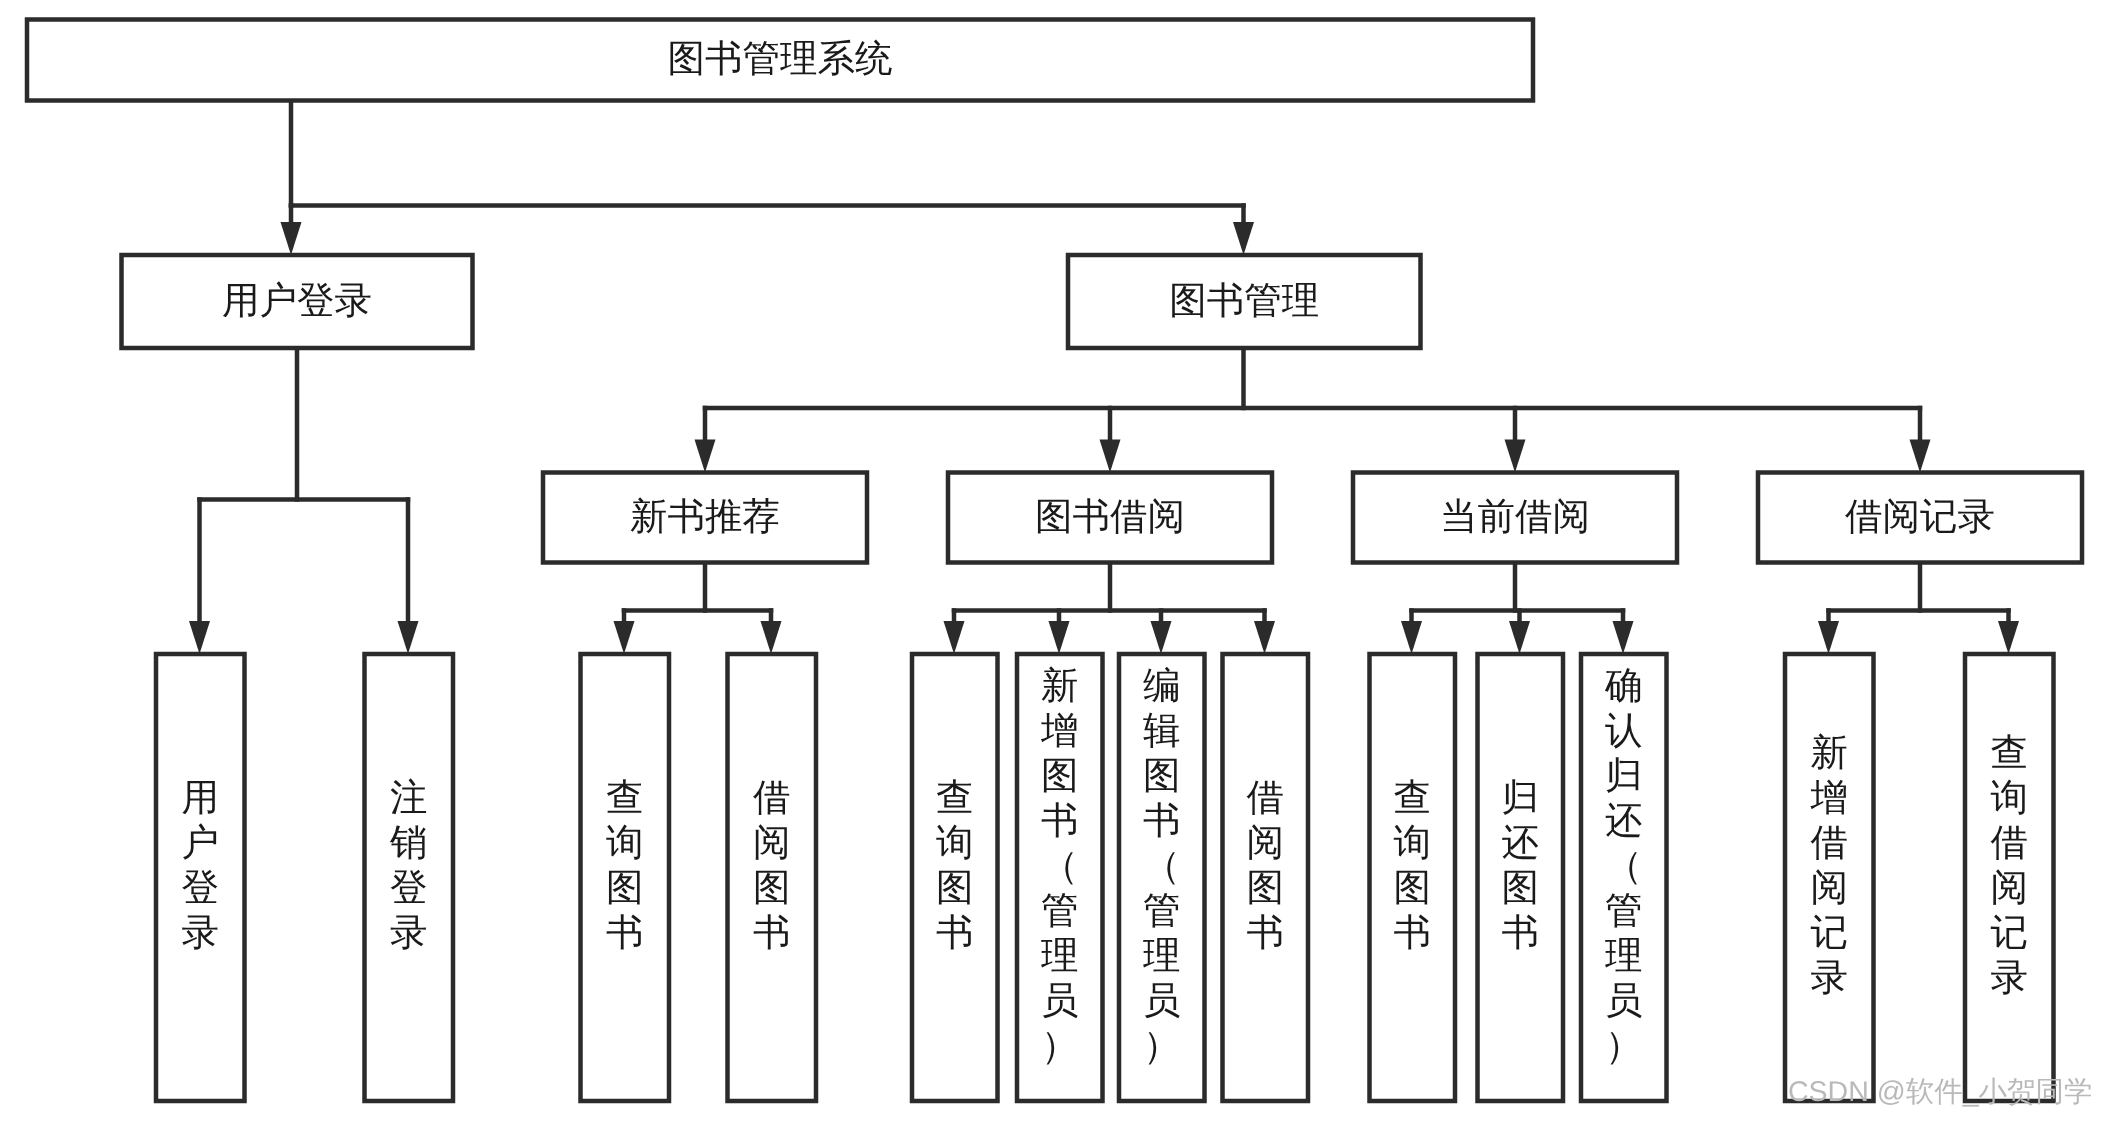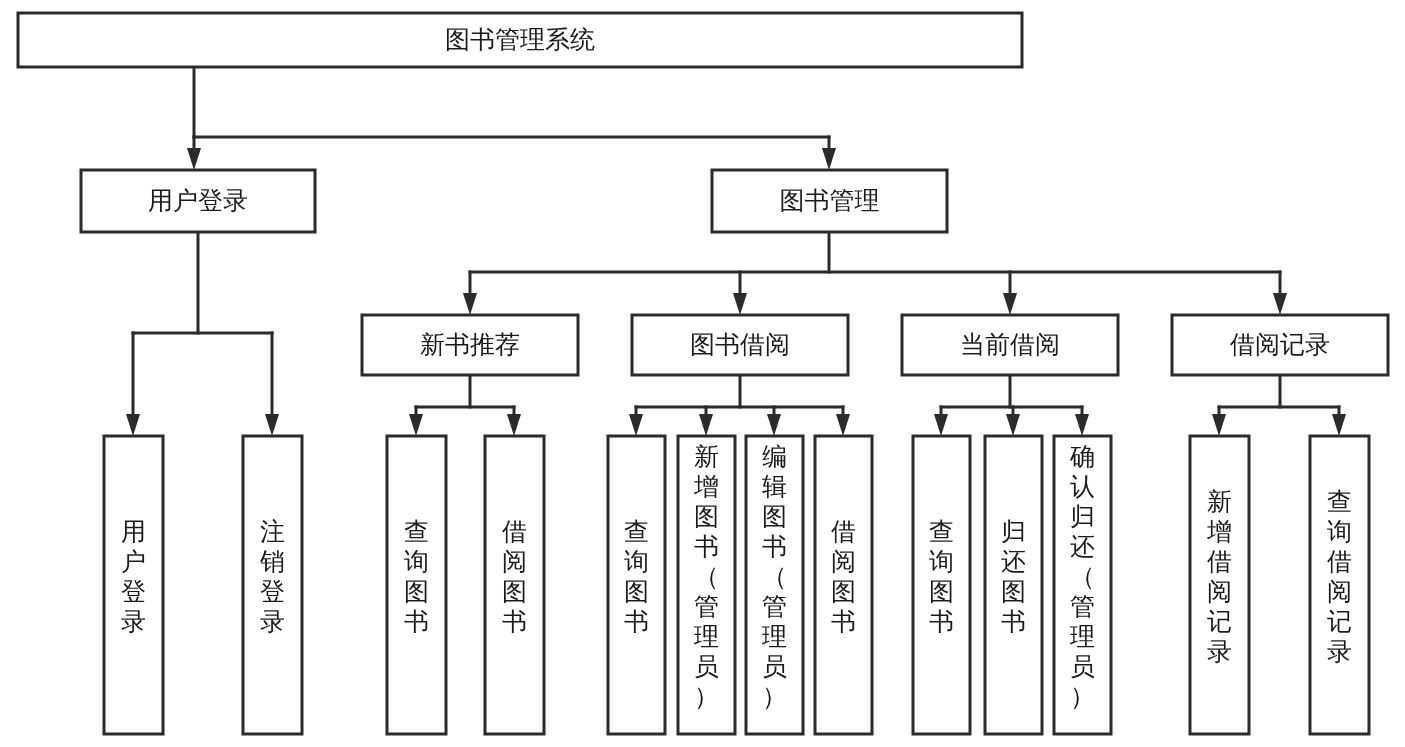--- a/index.html
+++ b/index.html
@@ -217,14 +217,15 @@
           <rect x="1190" y="436" width="59" height="298" class="node-box"></rect>
           <text x="1219.5" y="510" class="node-label-v"><tspan x="1219.5" dy="0">新</tspan><tspan x="1219.5" dy="30">增</tspan><tspan x="1219.5" dy="30">借</tspan><tspan x="1219.5" dy="30">阅</tspan><tspan x="1219.5" dy="30">记</tspan><tspan x="1219.5" dy="30">录</tspan></text>
         </g>
         <g>
           <rect x="1310" y="436" width="59" height="298" class="node-box"></rect>
           <text x="1339.5" y="510" class="node-label-v"><tspan x="1339.5" dy="0">查</tspan><tspan x="1339.5" dy="30">询</tspan><tspan x="1339.5" dy="30">借</tspan><tspan x="1339.5" dy="30">阅</tspan><tspan x="1339.5" dy="30">记</tspan><tspan x="1339.5" dy="30">录</tspan></text>
         </g>
       </g>
   </svg>
 
+  <div class="watermark-text">CSDN @软件_小贺同学</div>
 
 </div>
 
 </body></html>

